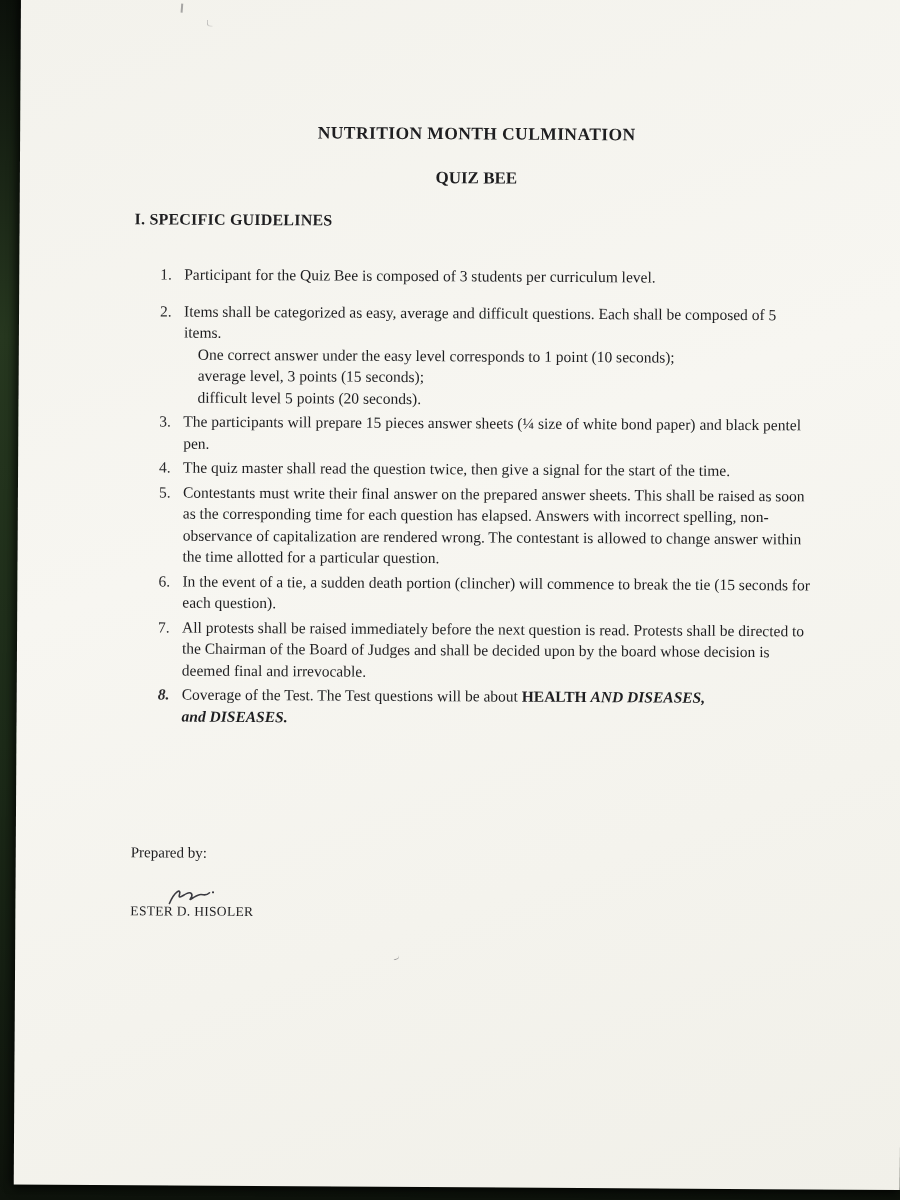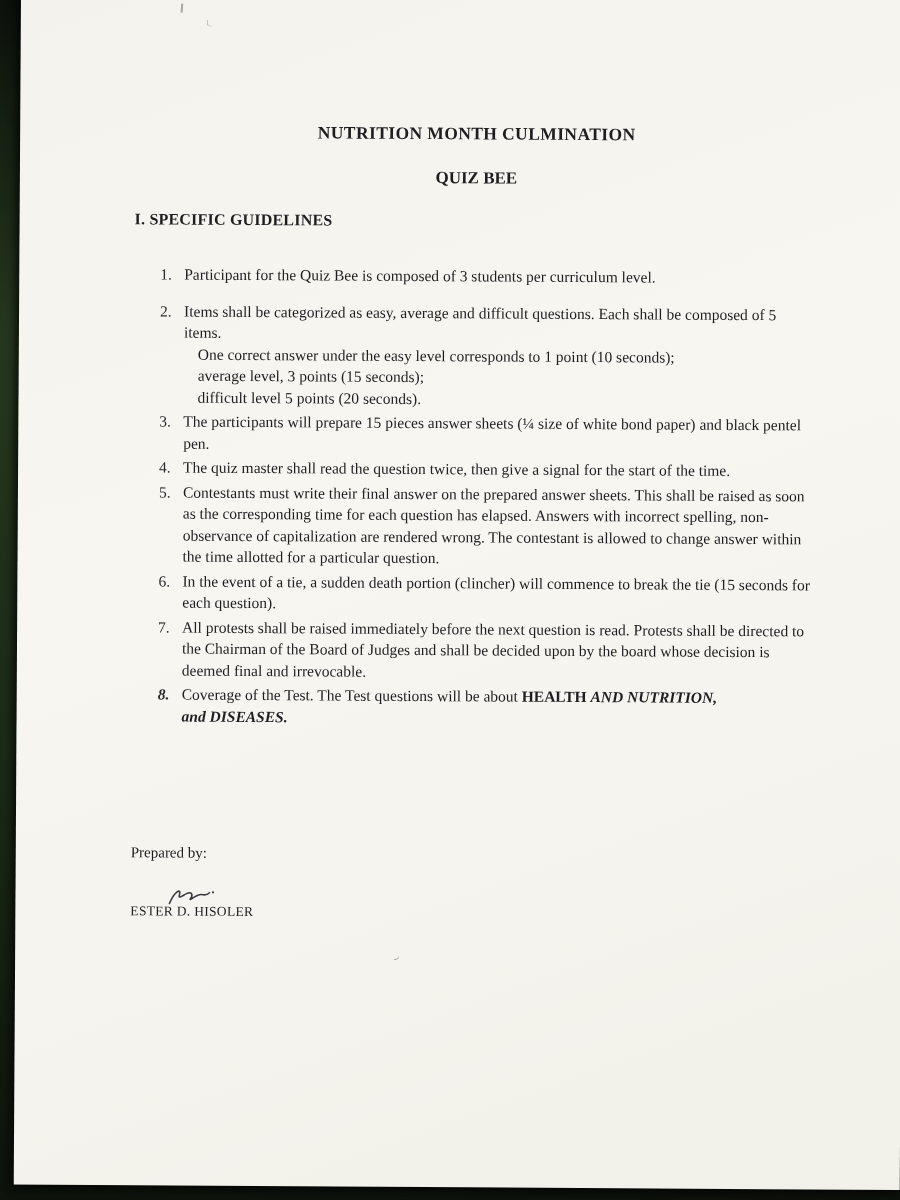--- a/index.html
+++ b/index.html
@@ -169,21 +169,21 @@
 
     <div class="item">
       <span class="num">7.</span>
       <div class="itext">All protests shall be raised immediately before the next question is read. Protests shall be directed to the Chairman of the Board of Judges and shall be decided upon by the board whose decision is deemed final and irrevocable.</div>
     </div>
 
     <div class="item">
       <span class="num num-italic">8.</span>
       <div class="itext">
         <div>
-          <span>Coverage of the Test. The Test questions will be about </span><span class="b">HEALTH </span><span class="bi">AND NUTRITION,</span>
+          <span>Coverage of the Test. The Test questions will be about </span><span class="b">HEALTH </span><span class="bi">AND DISEASES,</span>
         </div>
         <div class="bi">and DISEASES.</div>
       </div>
     </div>
 
   </div>
 
   <div class="prepared-label">Prepared by:</div>
 
   <div class="sig-block">

